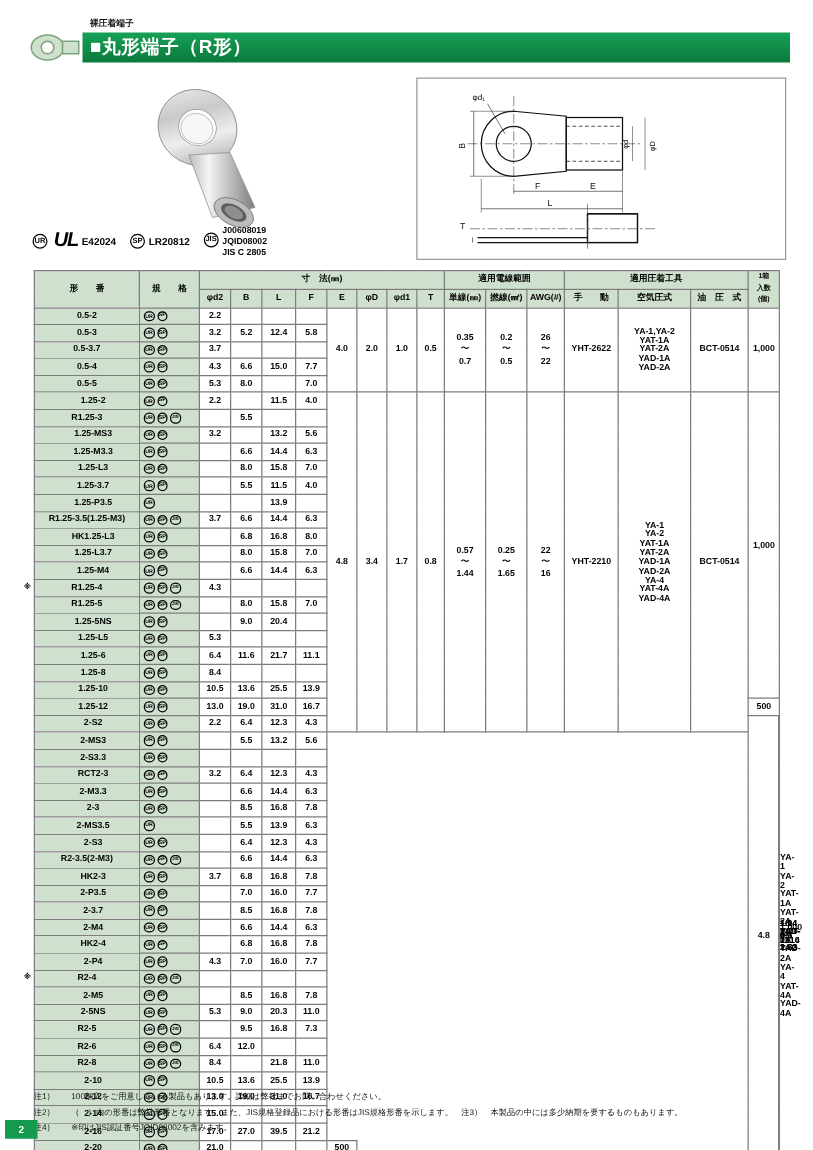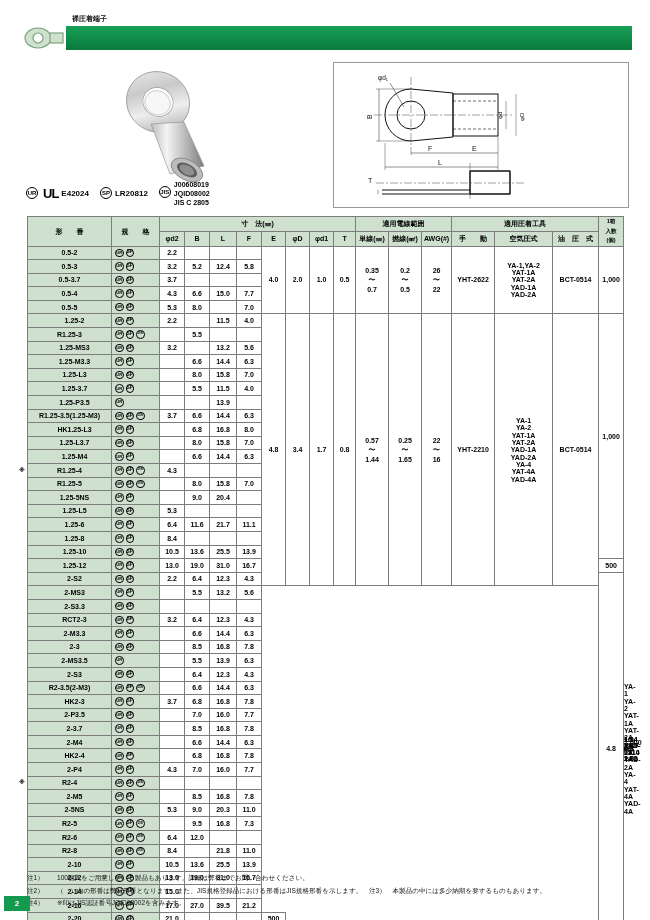--- a/index.html
+++ b/index.html
@@ -56,21 +56,21 @@
     display: flex; align-items: center; gap: 3px;
     font-size: 8px; font-weight: bold; color: #000;
   }
   .cert-circle {
     width: 12px; height: 12px; border: 1.3px solid #000;
     border-radius: 50%;
     display: flex; align-items: center; justify-content: center;
     font-size: 6px; font-weight: bold; line-height: 1;
   }
   .ul-box {
-    font-size: 13px; font-weight: bold; 
+    font-size: 16px; font-weight: bold; font-style: italic;
     letter-spacing: -1px;
   }
   .jis-stack {
     display: flex; flex-direction: column;
     font-size: 7px; line-height: 9px; font-weight: bold;
   }
 
   
   #diagram-box {
     position: absolute; left: 333px; top: 62px;
@@ -168,20 +168,21 @@
 
   <div id="header-icon">
     <svg width="42" height="22" viewBox="0 0 42 22">
       <ellipse cx="14" cy="11" rx="13" ry="10" fill="#cfe0cf" stroke="#7aa37a" stroke-width="1.2"></ellipse>
       <circle cx="14" cy="11" r="5" fill="#ffffff" stroke="#7aa37a" stroke-width="1.2"></circle>
       <rect x="26" y="6" width="13" height="10" fill="#cfe0cf" stroke="#7aa37a" stroke-width="1.2"></rect>
     </svg>
   </div>
   <div id="header-band"></div>
   <div id="header-sub">裸圧着端子</div>
+  <div id="header-title">■丸形端子（R形）</div>
 
   <div id="photo">
     <svg width="150" height="120" viewBox="0 0 150 120">
       <defs>
         <linearGradient id="mg" x1="0" y1="0" x2="1" y2="1">
           <stop offset="0" stop-color="#f2f2f2"></stop>
           <stop offset="0.35" stop-color="#c9c9c9"></stop>
           <stop offset="0.6" stop-color="#eeeeee"></stop>
           <stop offset="1" stop-color="#9a9a9a"></stop>
         </linearGradient>

